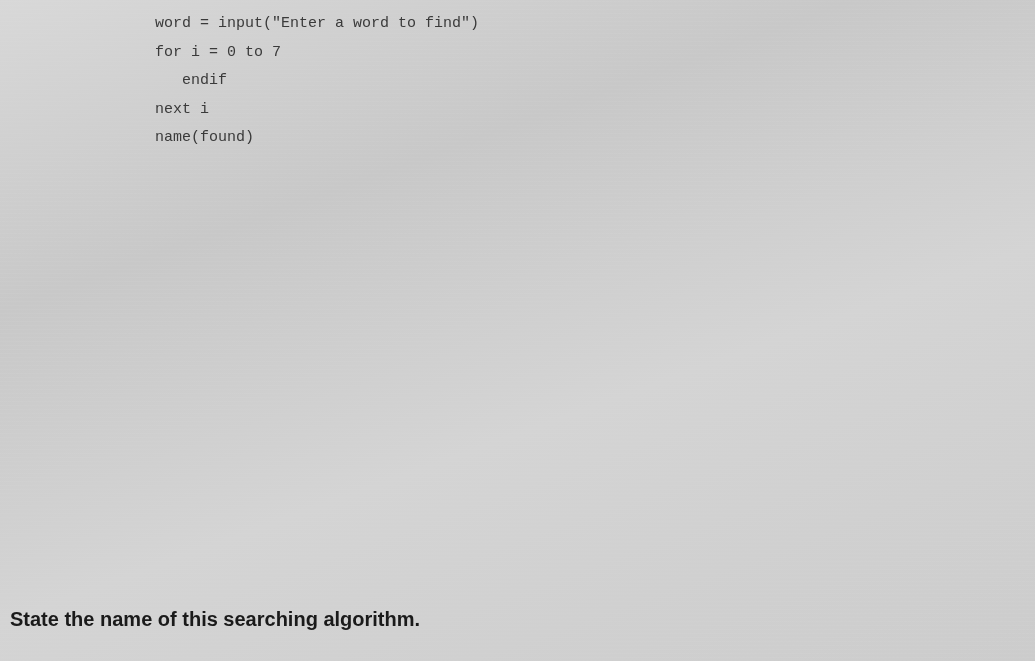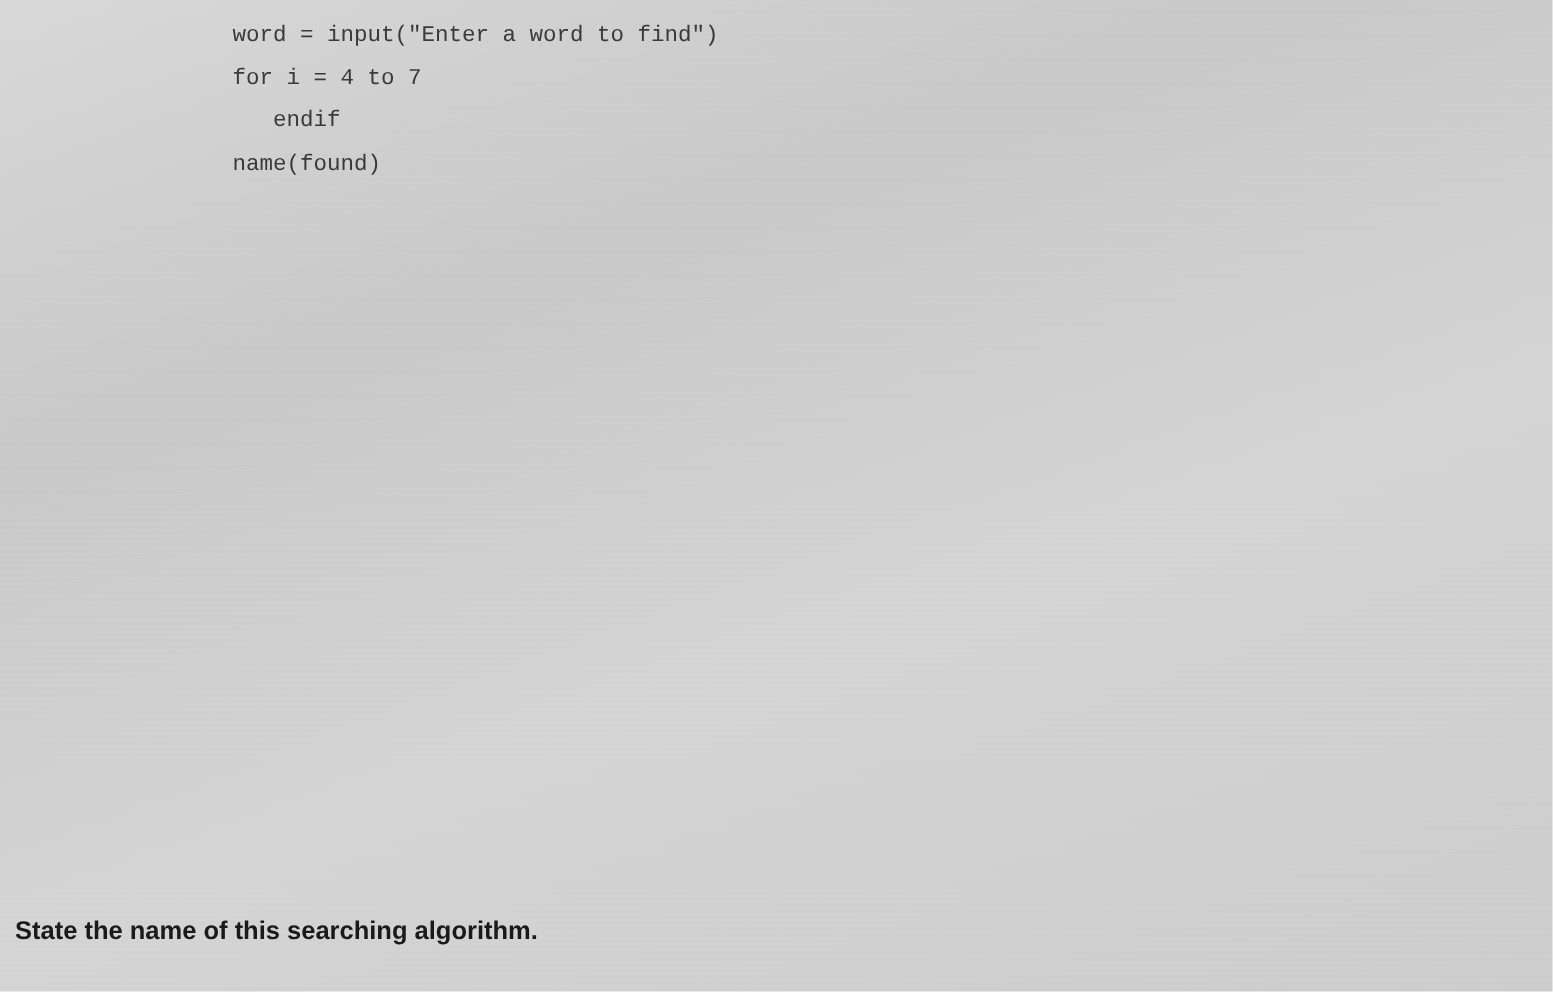--- a/index.html
+++ b/index.html
@@ -45,35 +45,36 @@
     .code-line {
       white-space: pre;
       display: block;
     }
 
     .question-text {
       position: absolute;
       bottom: 30px;
       left: 10px;
       font-family: Arial, Helvetica, sans-serif;
-      font-size: 17px;
+      font-size: 20px;
       font-weight: bold;
       color: #1a1a1a;
     }
   </style>
 </head>
 <body>
 
 <div class="code-block">
   <span class="code-line">word = input("Enter a word to find")</span>
   <span class="code-line"></span>
   <span class="code-line"></span>
-  <span class="code-line">for i = 4 to 7</span>
+  <span class="code-line">for i = 0 to 7</span>
   <span class="code-line"></span>
   <span class="code-line"></span>
   <span class="code-line"></span>
   <span class="code-line">   endif</span>
   <span class="code-line"></span>
+  <span class="code-line">next i</span>
   <span class="code-line"></span>
   <span class="code-line">name(found)</span>
 </div>
 
 <div class="question-text">State the name of this searching algorithm.</div>
 
 </body></html>

